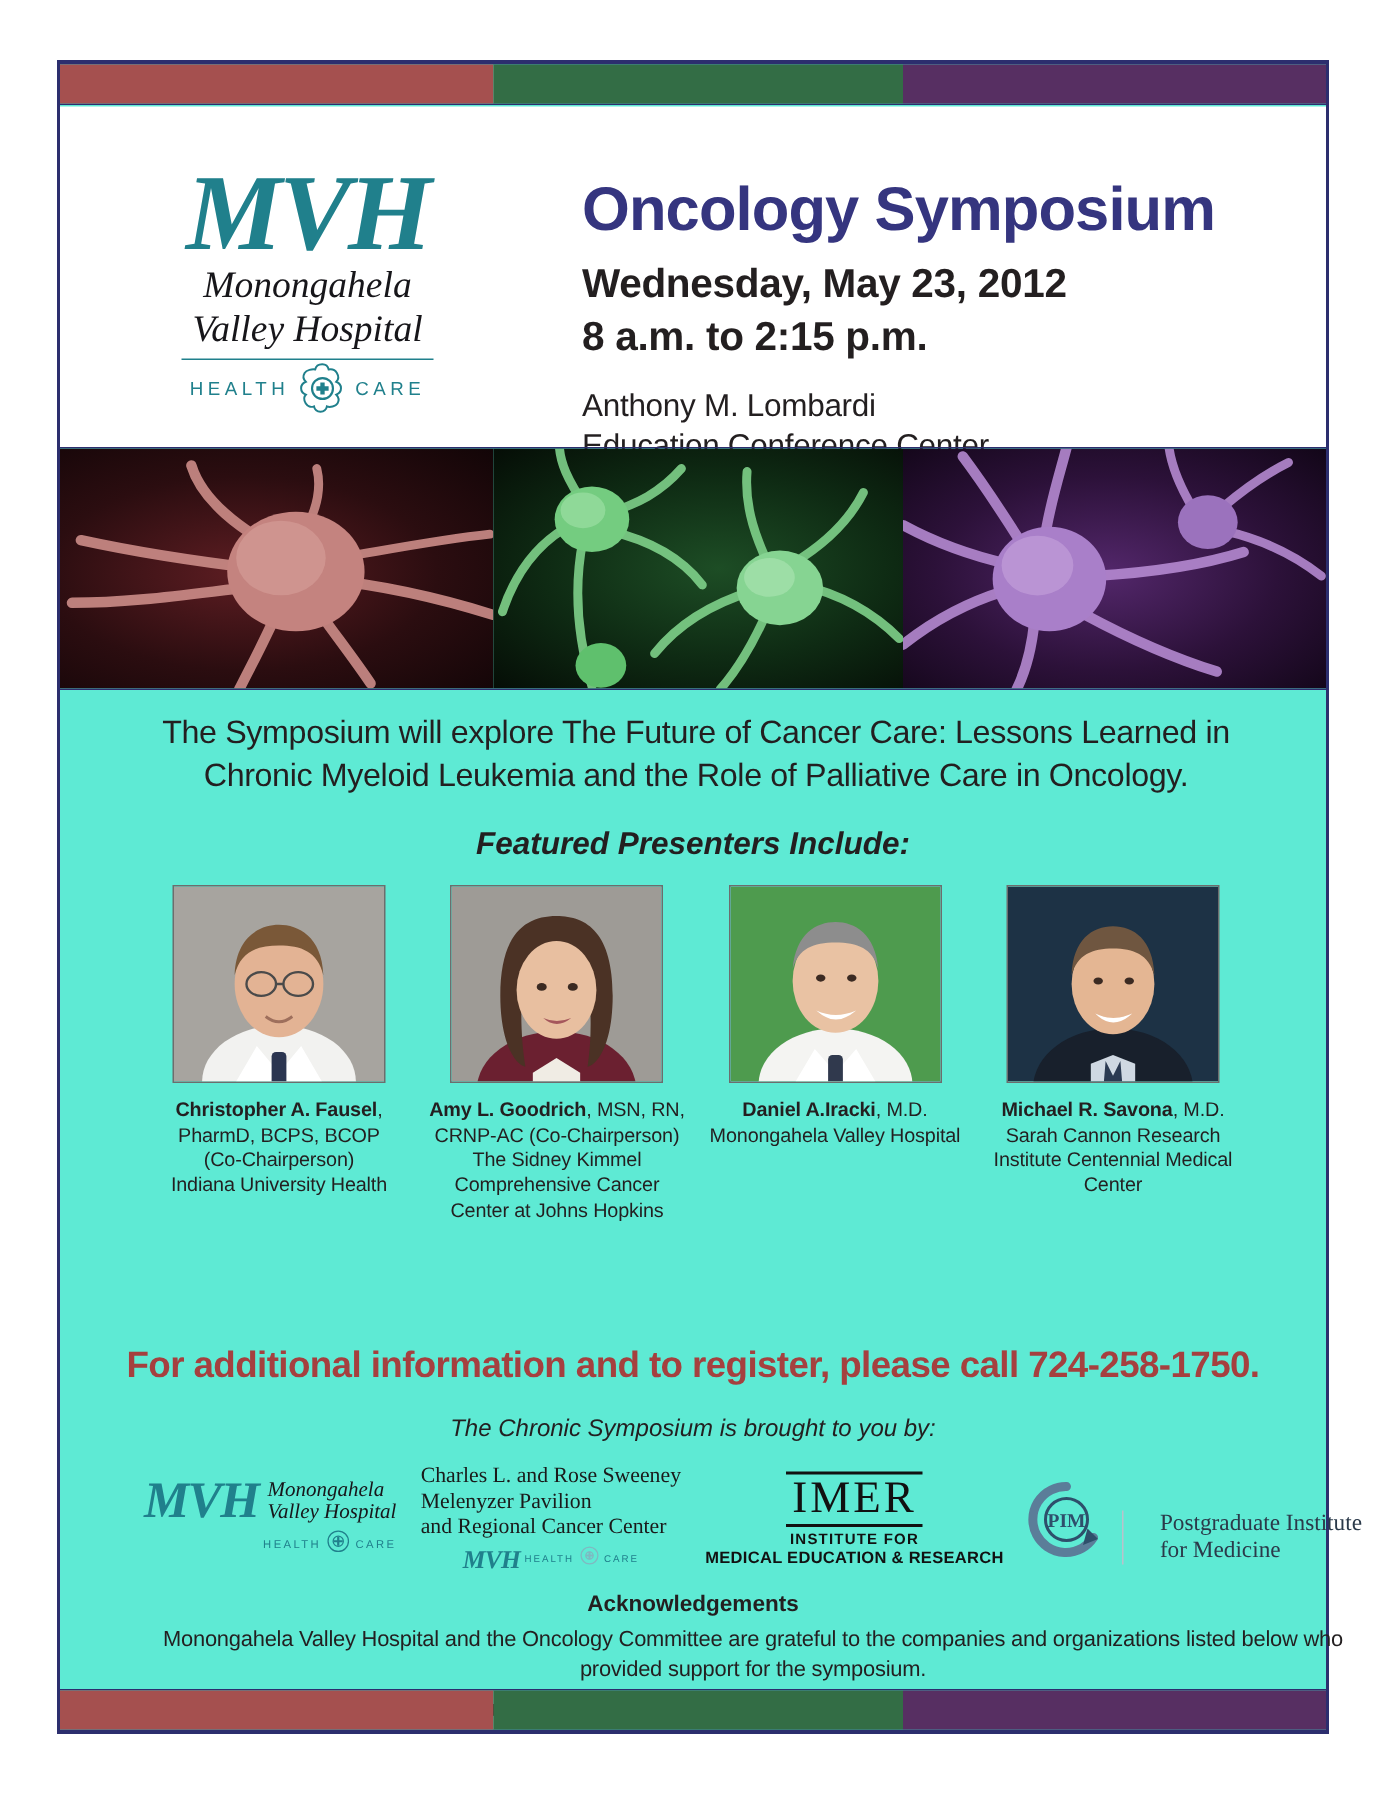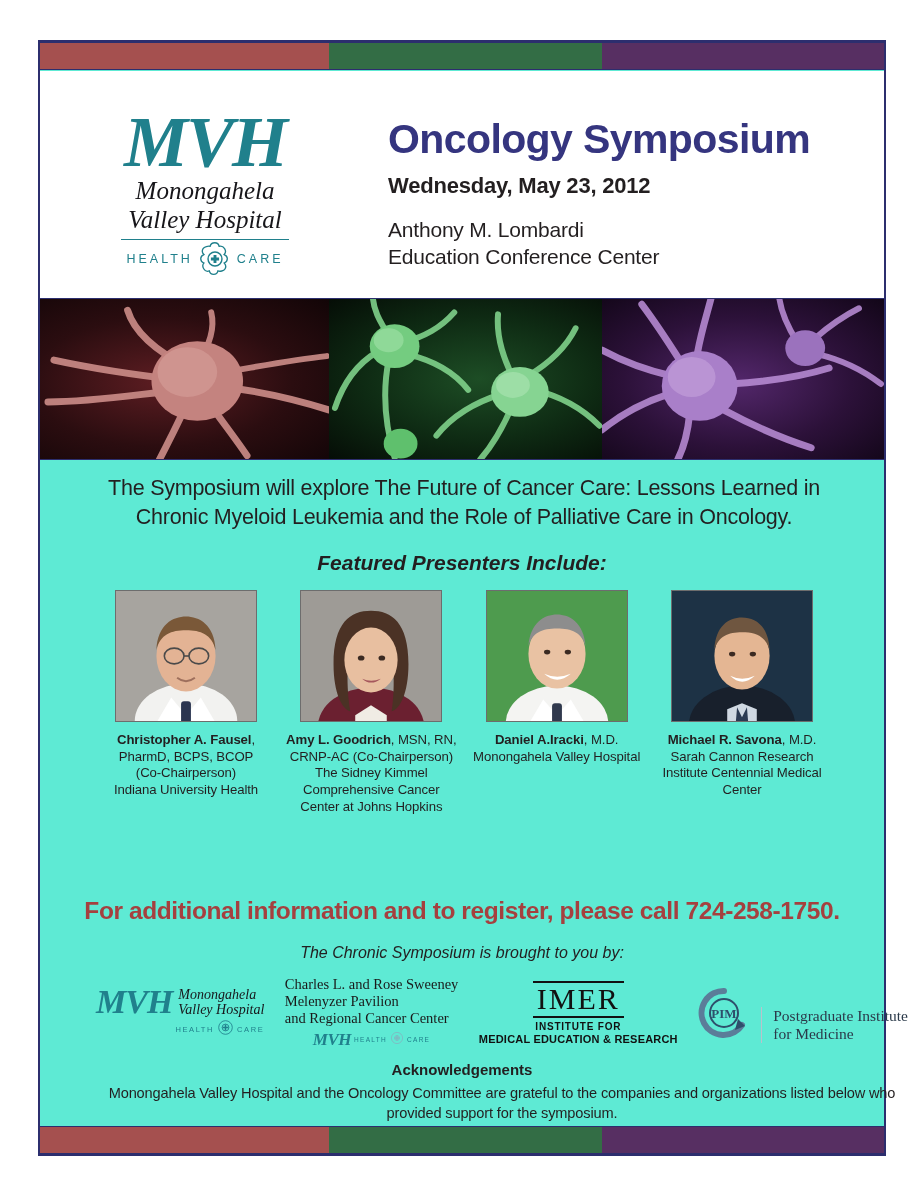--- a/index.html
+++ b/index.html
@@ -99,21 +99,21 @@
     padding-left: 18px;
   }
   .symposium-title {
     font-size: 41px;
     font-weight: 700;
     color: #35357f;
     letter-spacing: -0.6px;
     line-height: 1;
   }
   .event-date, .event-time {
-    font-size: 22px;
+    font-size: 27px;
     font-weight: 700;
     color: #231f20;
     line-height: 1.28;
     letter-spacing: -0.2px;
   }
   .event-date { margin-top: 12px; }
   .venue {
     margin-top: 17px;
     font-size: 21px;
     color: #231f20;
@@ -260,21 +260,21 @@
   .imer-sub1 { font-size: 10px; font-weight: 700; letter-spacing: 0.8px; color:#111; margin-top: 3px; }
   .imer-sub2 { font-size: 11px; font-weight: 700; letter-spacing: 0.2px; color:#111; margin-top: 1px; }
 
   
   .pim-row { display: flex; align-items: center; gap: 11px; justify-content: flex-end; }
   .pim-badge { position: relative; width: 52px; height: 52px; }
   .pim-badge svg { width: 52px; height: 52px; display:block; }
   .pim-text {
     font-family: "Liberation Serif", serif;
     font-size: 15.5px; line-height: 1.18; color: #2b3a4a;
-    border-left: 1px solid #b9c2cb; padding-left: 11px; margin-top: 24px;
+    border-left: 1px solid #b9c2cb; padding-left: 24px; margin-top: 24px;
   }
 
   
   .ack-title {
     position: absolute;
     left: 0; top: 1019px; width: 100%;
     text-align: center; font-size: 15px; font-weight: 700; color: #231f20;
   }
   .ack-body {
     position: absolute;
@@ -321,20 +321,21 @@
               <path d="M20 15.2v9.6M15.2 20h9.6" stroke="#20808c" stroke-width="3.4" stroke-linecap="butt"></path>
             </svg>
           </span>
           <span class="hc-word">CARE</span>
         </div>
       </div>
 
       <div class="header-text">
         <div class="symposium-title">Oncology Symposium</div>
         <div class="event-date">Wednesday, May 23, 2012</div>
+        <div class="event-time">8 a.m. to 2:15 p.m.</div>
         <div class="venue">
           <div>Anthony M. Lombardi</div>
           <div>Education Conference Center</div>
         </div>
       </div>
     </div>
 
     <div class="imagery">
       <div class="cellpane red">
         <svg viewBox="0 0 290 162" preserveAspectRatio="xMidYMid slice">

